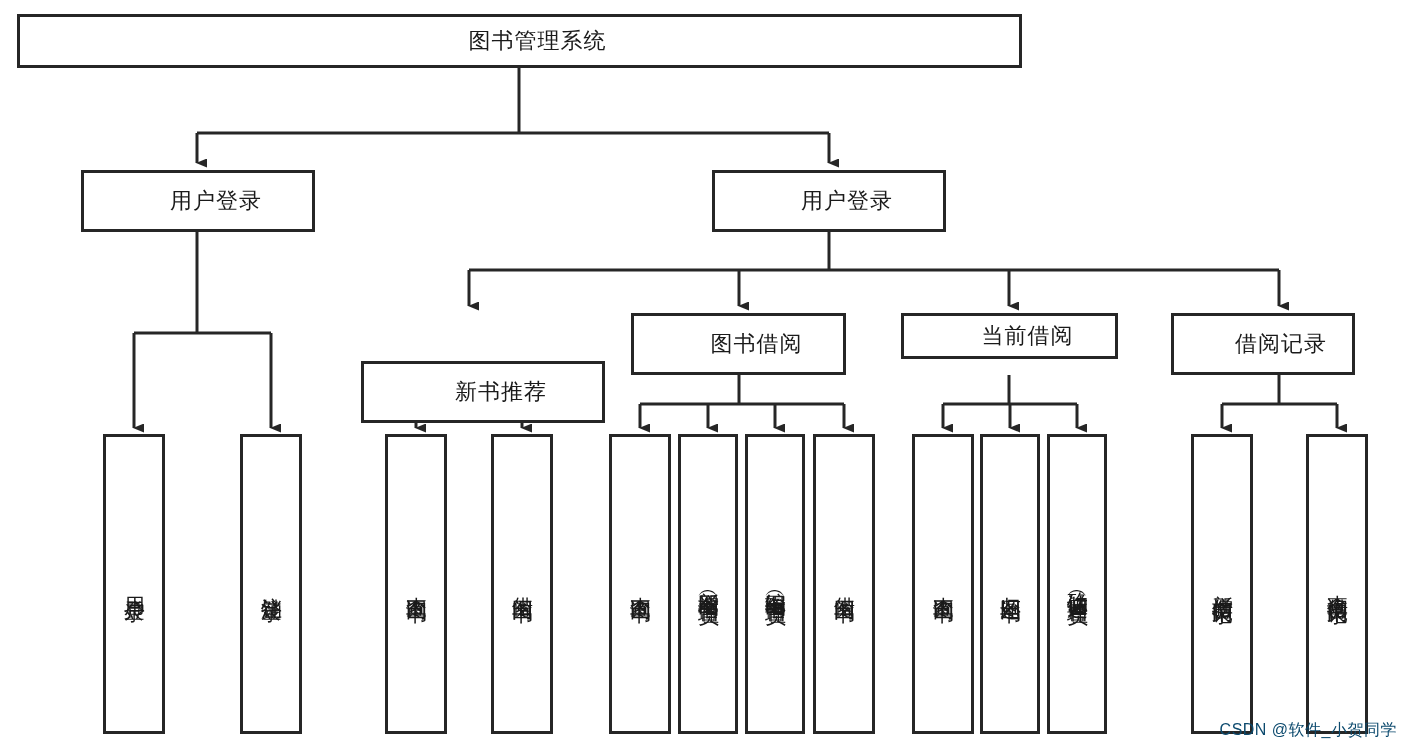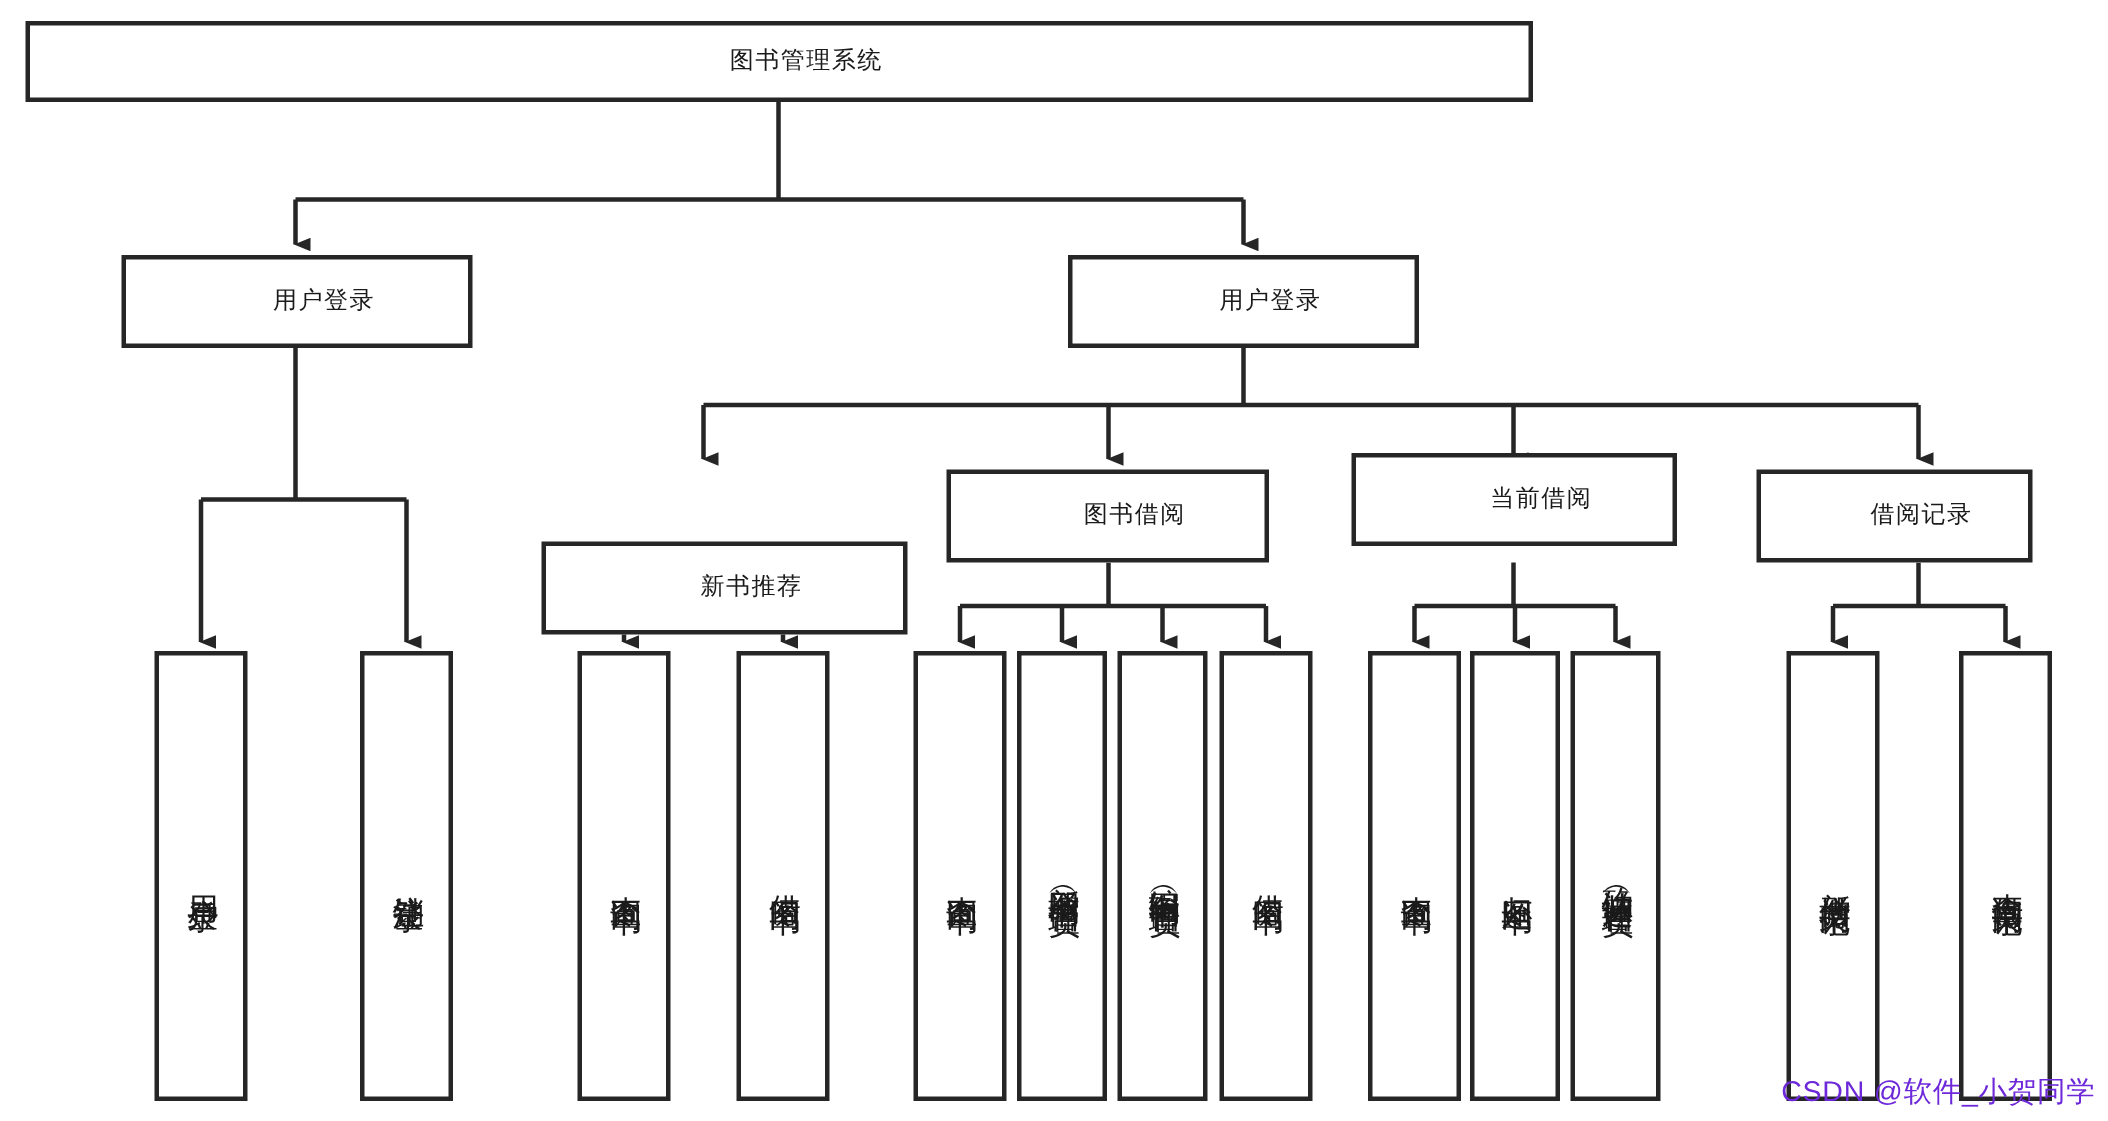--- a/index.html
+++ b/index.html
@@ -31,21 +31,21 @@
     box-sizing: border-box;
     border: 3px solid #262626;
     background: #ffffff;
     display: flex;
     align-items: center;
     justify-content: center;
     color: #1a1a1a;
     line-height: 1.22;
   }
   .node.horiz {
-    font-size: 16px;
+    font-size: 22px;
     letter-spacing: 1px;
     padding-left: 36px;
   }
   .node.vert {
     font-size: 21px;
     letter-spacing: 2px;
     writing-mode: vertical-rl;
     text-orientation: upright;
     padding: 6px 0;
     line-height: 1.18;
@@ -53,22 +53,22 @@
   .node.vert .vtext {
     writing-mode: vertical-rl;
     text-orientation: upright;
     display: block;
     text-align: center;
   }
   #watermark {
     position: absolute;
     right: 8px;
     bottom: 6px;
-    font-size: 19px;
-    color: #6d28d9;
+    font-size: 16px;
+    color: #0c4a6e;
     letter-spacing: 0.5px;
     white-space: nowrap;
     user-select: none;
   }
 </style>
 </head>
 <body>
 
 <div id="diagram-root">
 
@@ -133,21 +133,21 @@
   <div class="node horiz" style="left:712px; top:170px; width:234px; height:62px;">
     <span>用户登录</span>
   </div>
 
   <div class="node horiz" style="left:361px; top:313px; width:244px; height:62px;margin-top:48px;">
     <span>新书推荐</span>
   </div>
   <div class="node horiz" style="left:631px; top:313px; width:215px; height:62px;">
     <span>图书借阅</span>
   </div>
-  <div class="node horiz" style="left:901px; top:302px; width:217px; height:62px;">
+  <div class="node horiz" style="left:901px; top:313px; width:217px; height:46px;">
     <span>当前借阅</span>
   </div>
   <div class="node horiz" style="left:1171px; top:313px; width:184px; height:62px;align-items:center;">
     <span>借阅记录</span>
   </div>
 
   <div class="node vert" style="left:103px; top:434px; width:62px; height:300px;">
     <span class="vtext">用户登录</span>
   </div>
   <div class="node vert" style="left:240px; top:434px; width:62px; height:300px;">

